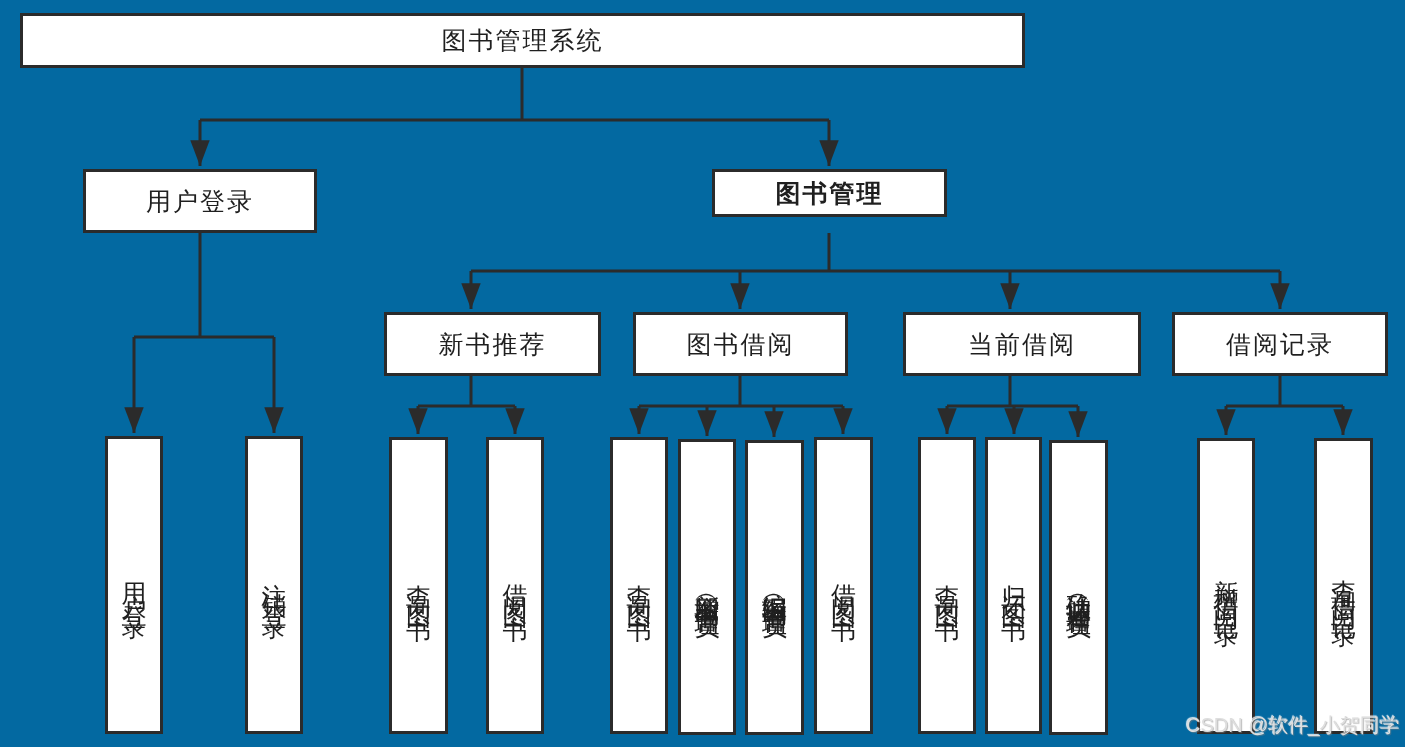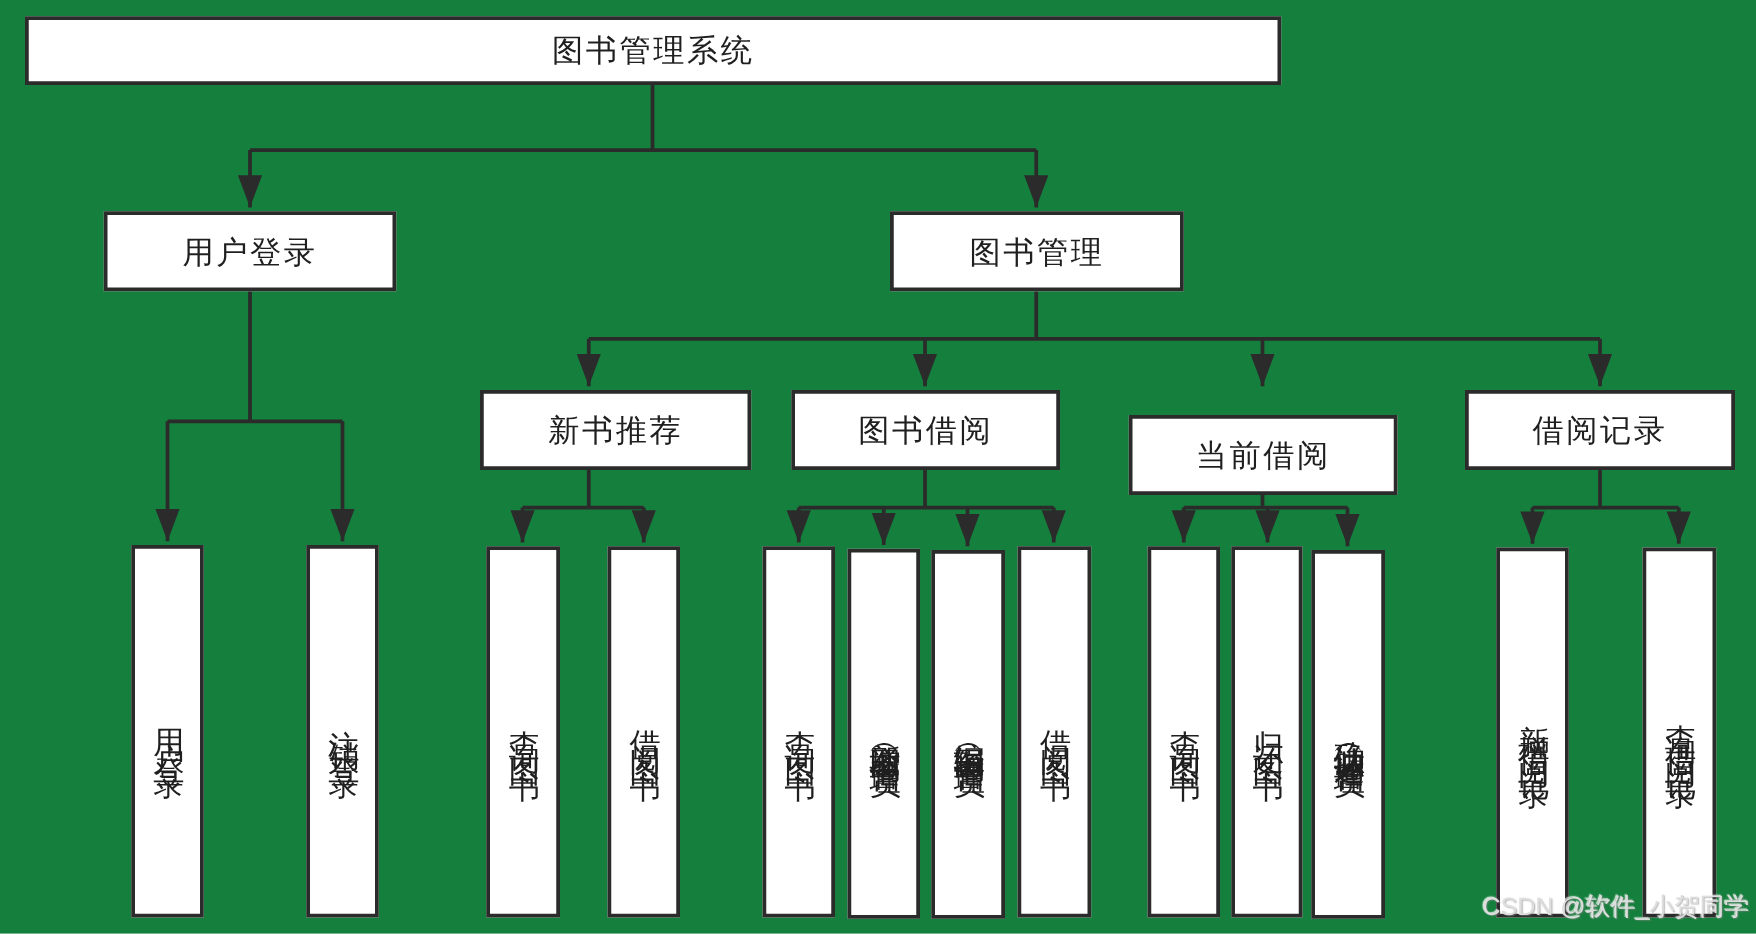--- a/index.html
+++ b/index.html
@@ -1,20 +1,20 @@
 <!DOCTYPE html>
 <html><head>
 <meta charset="utf-8">
 <style>
   html, body { margin: 0; padding: 0; background: #ffffff; }
   #stage {
     position: relative;
     width: 1405px;
     height: 747px;
-    background: #15803d;
+    background: #0369a1;
     font-family: "Liberation Sans", "DejaVu Sans", sans-serif;
     overflow: hidden;
   }
   #wires {
     position: absolute;
     left: 0; top: 0;
     width: 1405px; height: 747px;
     z-index: 1;
   }
   .box {
@@ -111,31 +111,31 @@
     </g>
   </svg>
 
   <div class="box" style="left:20px; top:13px; width:1005px; height:55px;">
     <span class="hlabel">图书管理系统</span>
   </div>
 
   <div class="box" style="left:83px; top:169px; width:234px; height:64px;">
     <span class="hlabel">用户登录</span>
   </div>
-  <div class="box" style="left:712px; top:169px; width:235px; height:64px;">
+  <div class="box" style="left:712px; top:169px; width:235px; height:48px;font-weight:bold;">
     <span class="hlabel">图书管理</span>
   </div>
 
   <div class="box" style="left:384px; top:312px; width:217px; height:64px;">
     <span class="hlabel">新书推荐</span>
   </div>
   <div class="box" style="left:633px; top:312px; width:215px; height:64px;">
     <span class="hlabel">图书借阅</span>
   </div>
-  <div class="box" style="left:903px; top:312px; width:215px; height:64px;margin-top:20px;">
+  <div class="box" style="left:903px; top:312px; width:238px; height:64px;">
     <span class="hlabel">当前借阅</span>
   </div>
   <div class="box" style="left:1172px; top:312px; width:216px; height:64px;">
     <span class="hlabel">借阅记录</span>
   </div>
 
   <div class="box" style="left:105px; top:436px; width:58px; height:298px;">
     <span class="vtext">用户登录</span>
   </div>
   <div class="box" style="left:245px; top:436px; width:58px; height:298px;">

